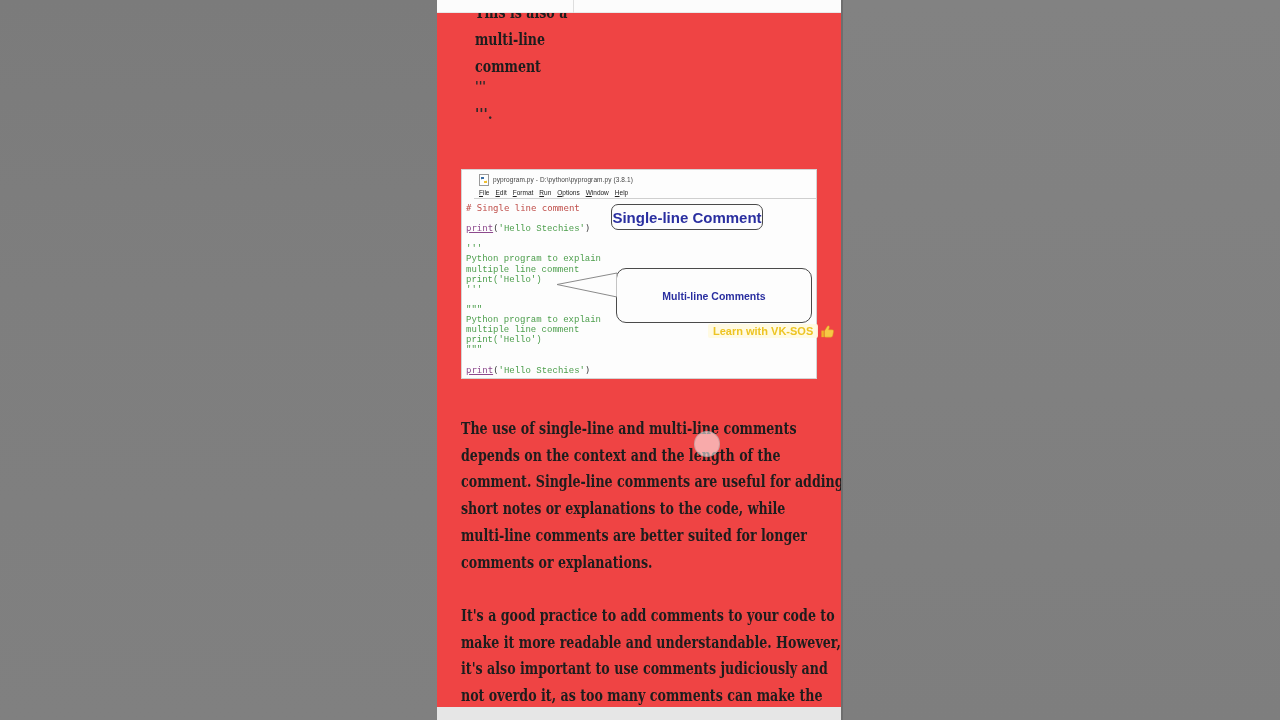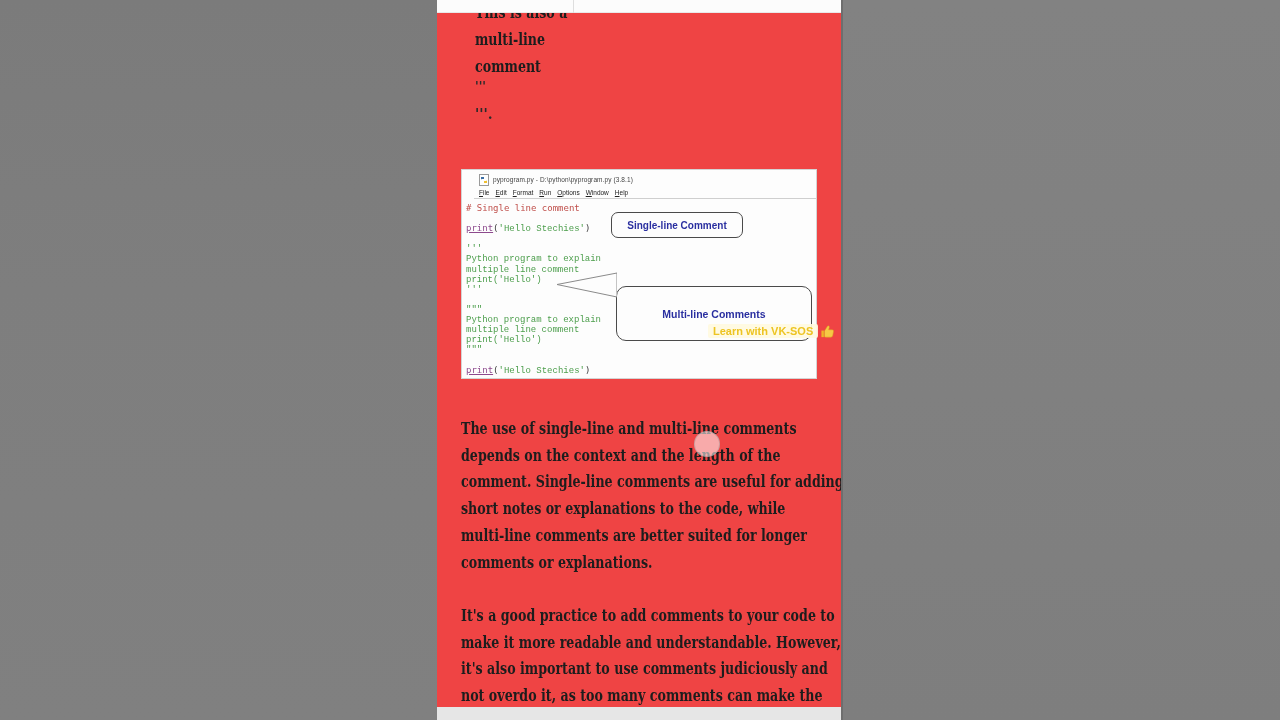--- a/index.html
+++ b/index.html
@@ -42,24 +42,24 @@
   .code-line { height:10.1px; white-space:pre; }
   .seg-comment { color:var(--c-comment,#c0504c); }
   .seg-string  { color:var(--c-string,#4c9e4c);font-family:Liberation Mono, monospace; }
   .seg-builtin { color:var(--c-builtin,#8d4a8d);text-decoration:underline; }
   .seg-plain   { color:var(--c-plain,#3c3c3c); }
 
   
   .callout { position:absolute; border:1px solid #4a4a4a; background:#fdfdfd;
     display:flex; align-items:center; justify-content:center;
     color:var(--c-callout,#2a2fa0); font-weight:700; }
-  #callout-single { left:174px; top:212px; width:132px; height:26px; border-radius:7px;
-    font-size:10px; z-index:2; }
+  #callout-single { left:174px; top:204px; width:152px; height:26px; border-radius:7px;
+    font-size:15px; z-index:2; }
   #callout-multi  { left:179px; top:268px; width:196px; height:55px; border-radius:10px;
-    font-size:10.5px; z-index:2;margin-top:18px; }
+    font-size:10.5px; z-index:2; }
   #callout-pointer { position:absolute; left:120px; top:272px; z-index:3; }
 
   
   #watermark { position:absolute; left:271px; top:323px; height:16px; display:flex;
     align-items:center; z-index:4; }
   #watermark .pill { background:rgba(255,250,224,0.92); border-radius:2px; padding:1px 5px;
     font-size:11px; font-weight:700; color:var(--c-watermark,#edc422); white-space:nowrap; }
   #watermark svg { margin-left:2px; }
 
   

